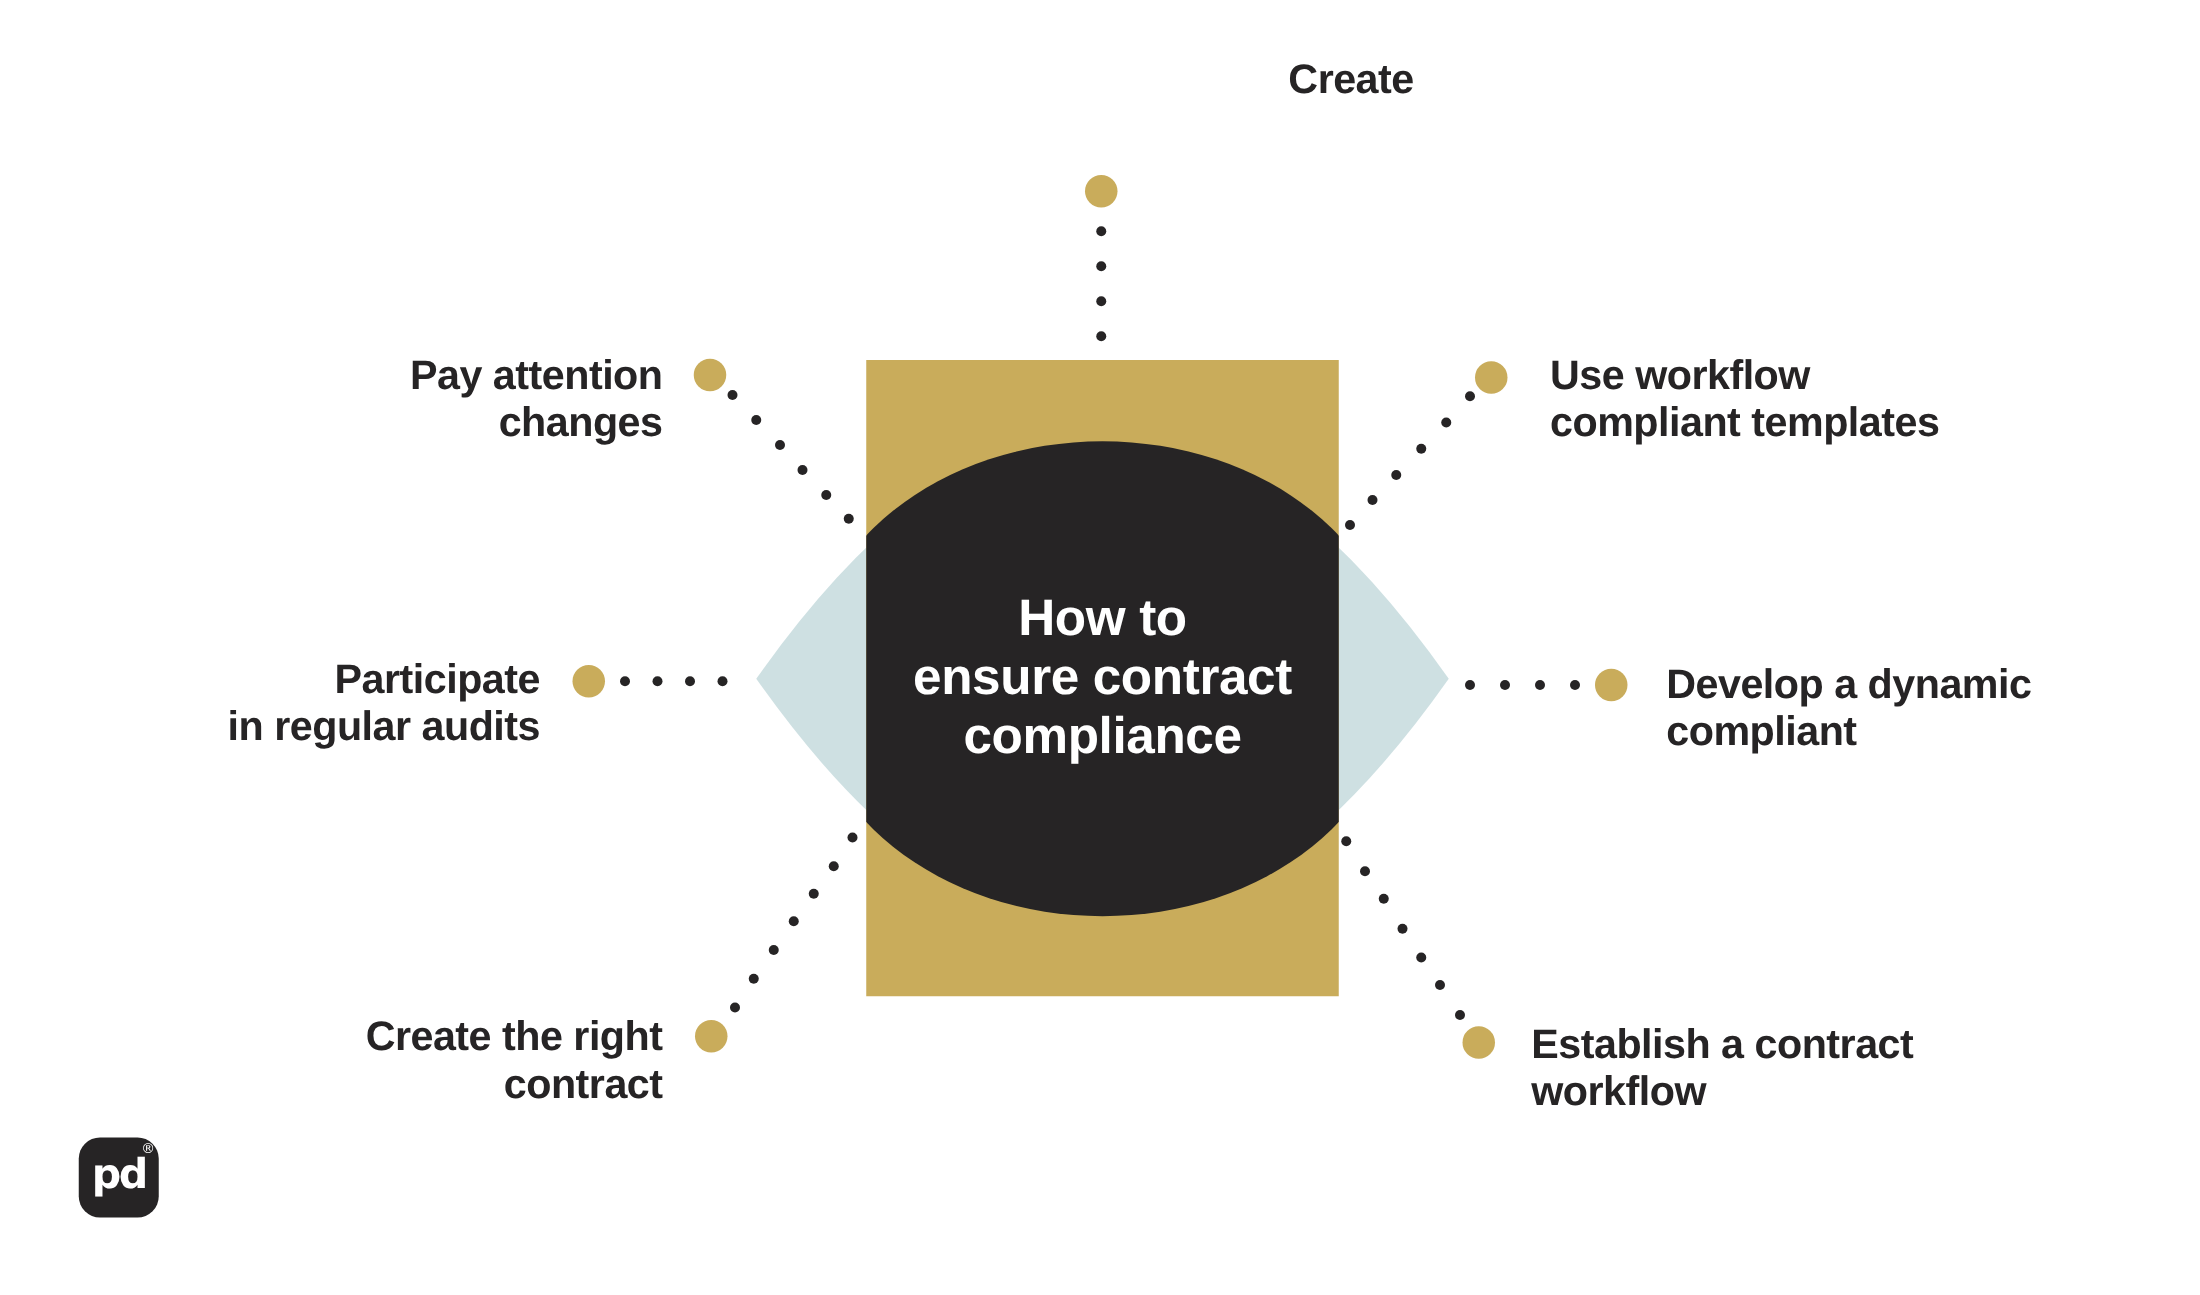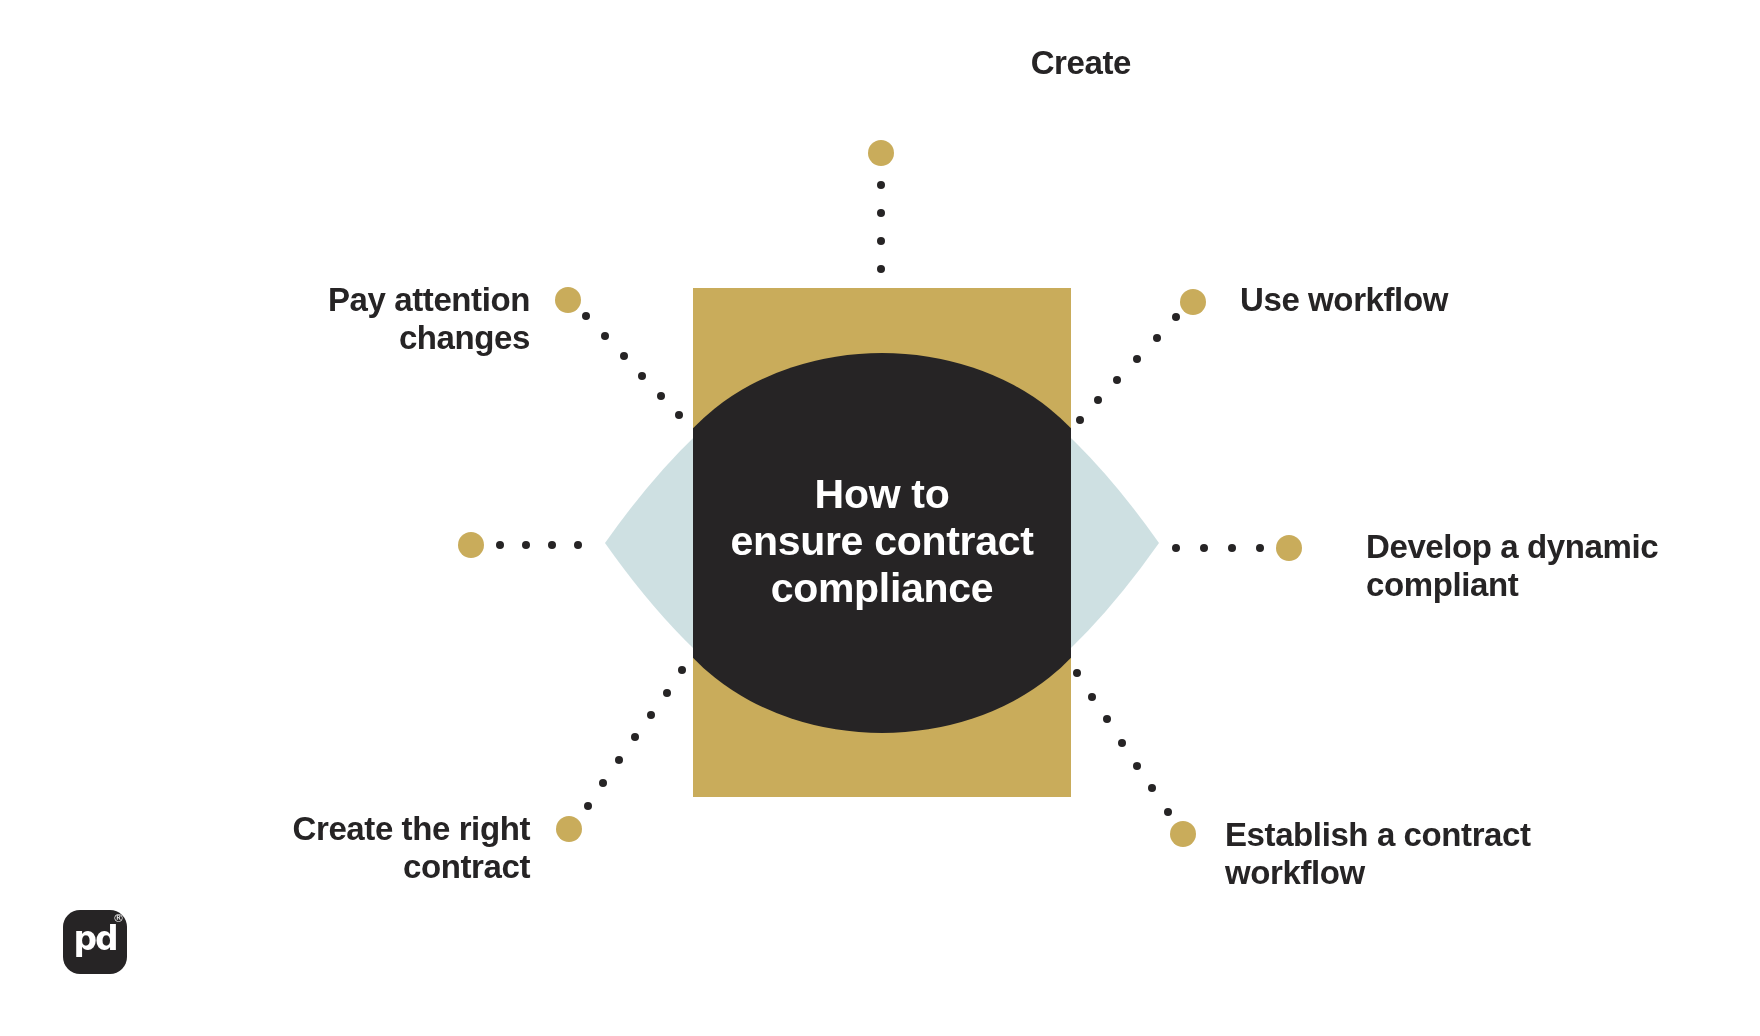--- a/index.html
+++ b/index.html
@@ -13,21 +13,21 @@
     position:absolute;font-weight:700;font-size:33px;line-height:38px;
     color:var(--dark,#262425);letter-spacing:-0.4px;white-space:nowrap;
   }
   .label .line{display:block;}
   .align-right{text-align:right;}
   .label-top{left:631px;top:44px;width:500px;text-align:right;}
   .label-upper-left{right:1230px;top:281px;}
   .label-left{right:1328px;top:524px;}
   .label-lower-left{right:1230px;top:810px;}
   .label-upper-right{left:1240px;top:281px;}
-  .label-right{left:1333px;top:528px;margin-left:33px;}
+  .label-right{left:1333px;top:528px;}
   .label-lower-right{left:1225px;top:816px;}
   .center-title{
     position:absolute;left:632px;top:471px;width:500px;text-align:center;
     font-weight:700;font-size:41px;line-height:47px;
     color:var(--title-text,#ffffff);letter-spacing:-0.3px;
   }
   .center-title .line{display:block;}
   .logo{
     position:absolute;left:63px;top:910px;width:64px;height:64px;
     background:var(--dark,#262425);border-radius:17px;
@@ -126,28 +126,33 @@
 
   <div class="label label-top">
     <span class="line">Create</span>
   </div>
 
   <div class="label align-right label-upper-left">
     <span class="line">Pay attention</span>
     <span class="line">changes</span>
   </div>
 
+  <div class="label align-right label-left">
+    <span class="line">Participate</span>
+    <span class="line">in regular audits</span>
+  </div>
 
   <div class="label align-right label-lower-left">
     <span class="line">Create the right</span>
     <span class="line">contract</span>
   </div>
 
   <div class="label label-upper-right">
     <span class="line">Use workflow</span>
+    <span class="line">compliant templates</span>
   </div>
 
   <div class="label label-right">
     <span class="line">Develop a dynamic</span>
     <span class="line">compliant</span>
   </div>
 
   <div class="label label-lower-right">
     <span class="line">Establish a contract</span>
     <span class="line">workflow</span>

